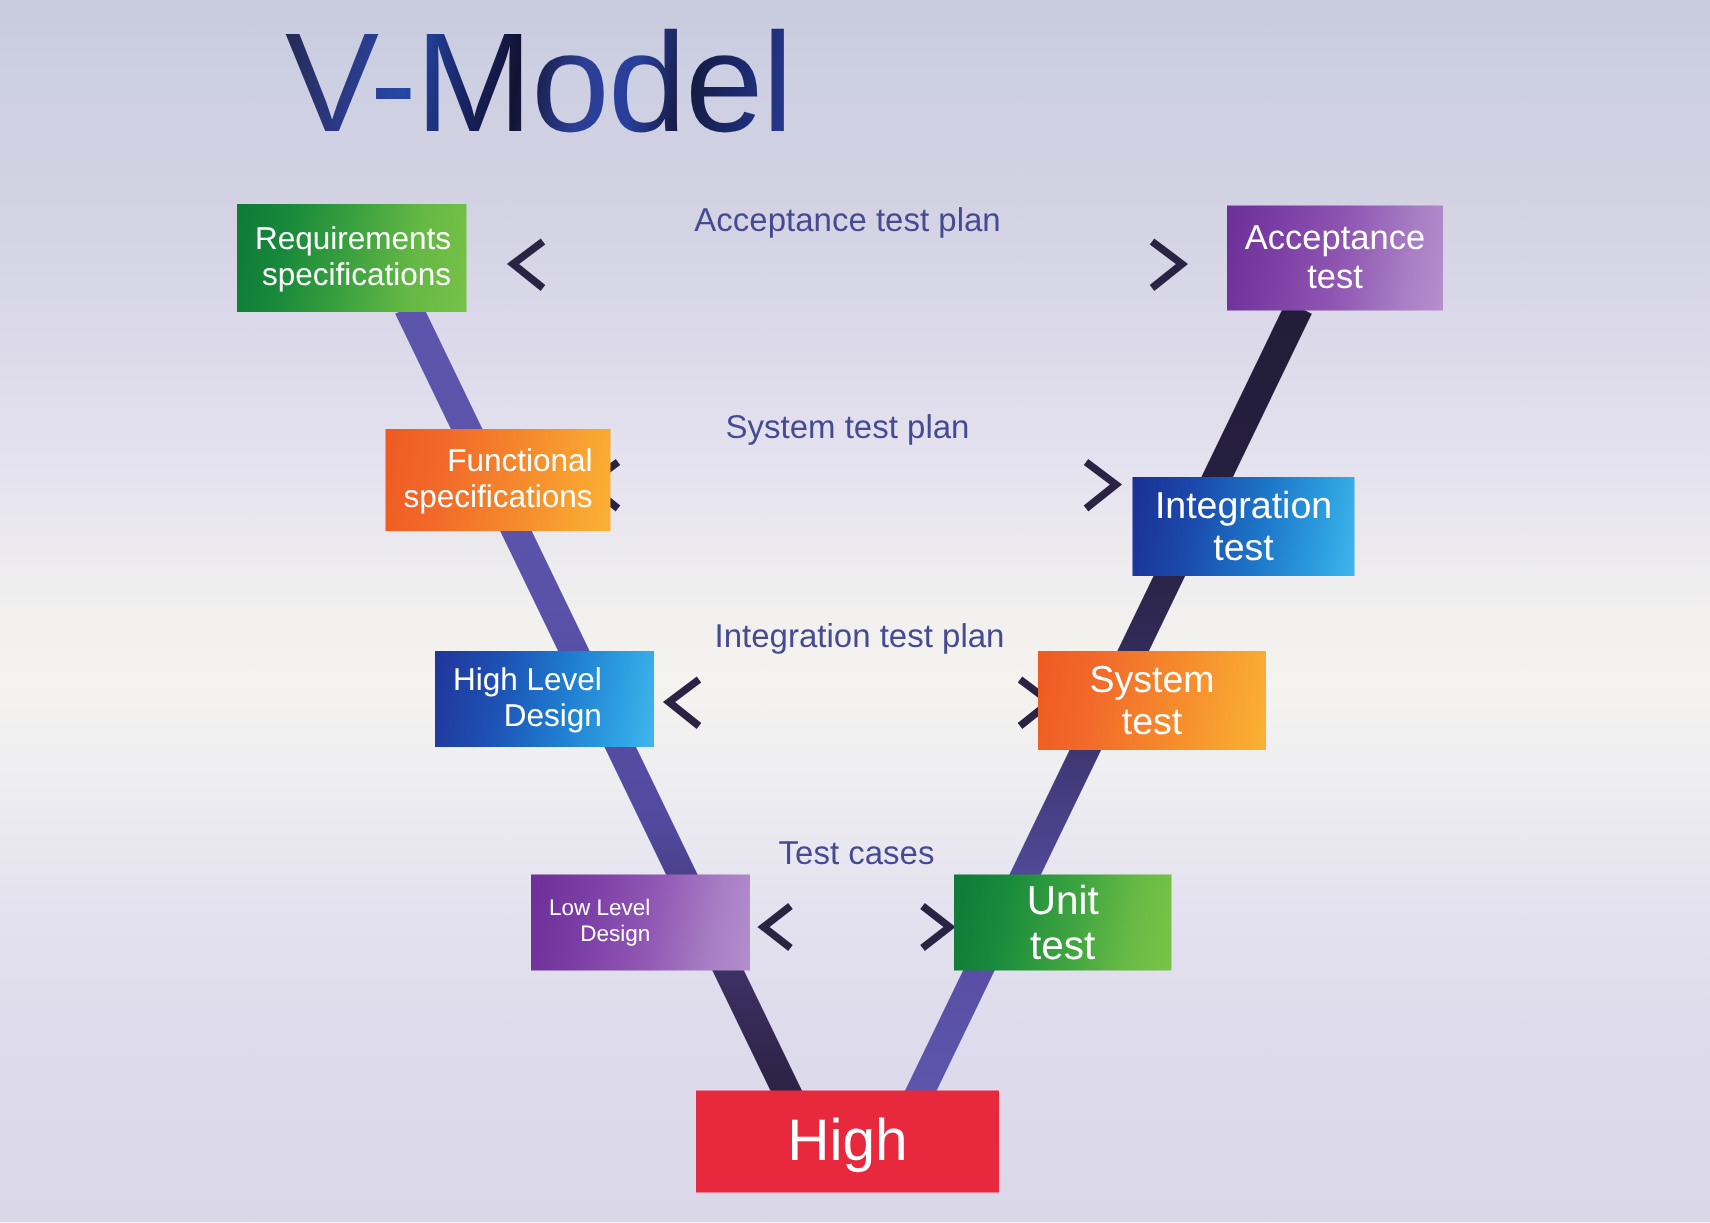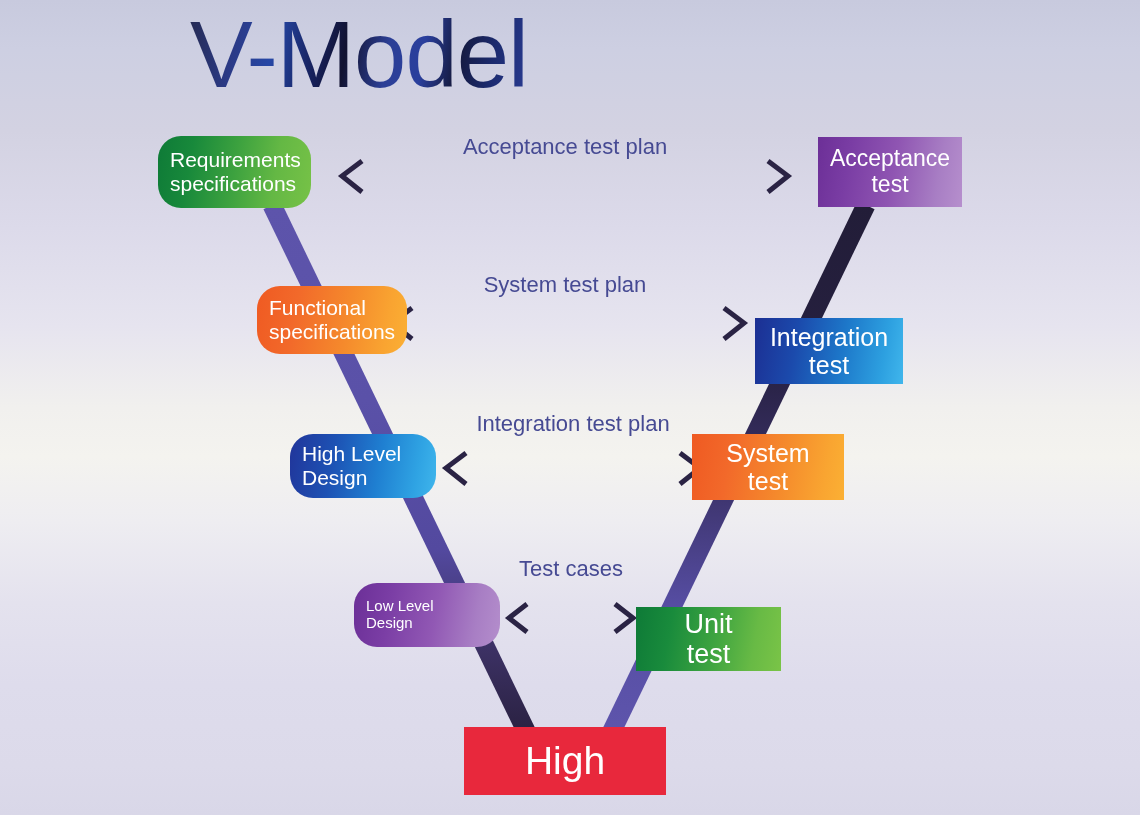--- a/index.html
+++ b/index.html
@@ -72,21 +72,21 @@
   .box {
     position: absolute;
     box-sizing: border-box;
     color: #ffffff;
     display: flex;
     flex-direction: column;
     justify-content: center;
     line-height: 1.12;
     white-space: pre-line;
   }
-  .box.left-al { align-items: flex-start; padding-left: 12px; text-align: left; border-radius: 23px; }
+  .box.left-al { align-items: flex-start; padding-left: 12px; text-align: right; }
   .box.center-al { align-items: center; text-align: center; }
 
   #box-requirements {
     left: 158px; top: 136px; width: 153px; height: 72px;
     font-size: 21px;
     background: linear-gradient(100deg, #0e7a37 0%, #18893b 22%, #3da23f 50%, #64b844 75%, #77c247 100%);
   }
   #box-functional {
     left: 225px; top: 286px; width: 150px; height: 68px;
     font-size: 21px;
@@ -105,21 +105,20 @@
   }
   #box-code {
     left: 464px; top: 727px; width: 202px; height: 68px;
     font-size: 39px;
     background: #e8283c;
   }
   #box-unit {
     left: 636px; top: 583px; width: 145px; height: 64px;
     font-size: 27px;
     background: linear-gradient(100deg, #0e7a37 0%, #198b3c 24%, #3ea440 54%, #68ba45 80%, #7ac447 100%);
-    margin-top: 24px;
   }
   #box-system {
     left: 692px; top: 434px; width: 152px; height: 66px;
     font-size: 25px;
     background: linear-gradient(100deg, #ef5a22 0%, #f2692a 25%, #f58b2c 60%, #f9a531 86%, #fbb034 100%);
   }
   #box-integration {
     left: 755px; top: 286px; width: 148px; height: 66px;
     font-size: 25px;
     background: linear-gradient(100deg, #1c2f93 0%, #1b4aac 28%, #1d77c9 58%, #2da0e0 85%, #40b6ec 100%);

